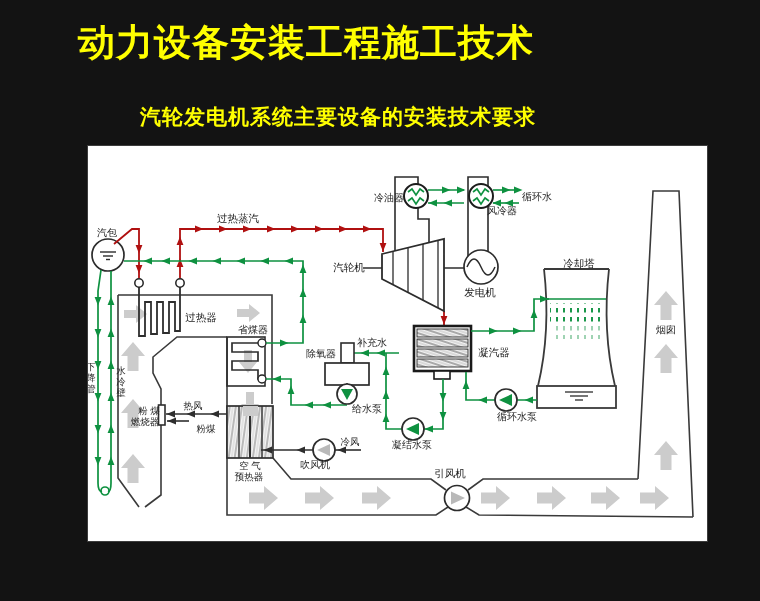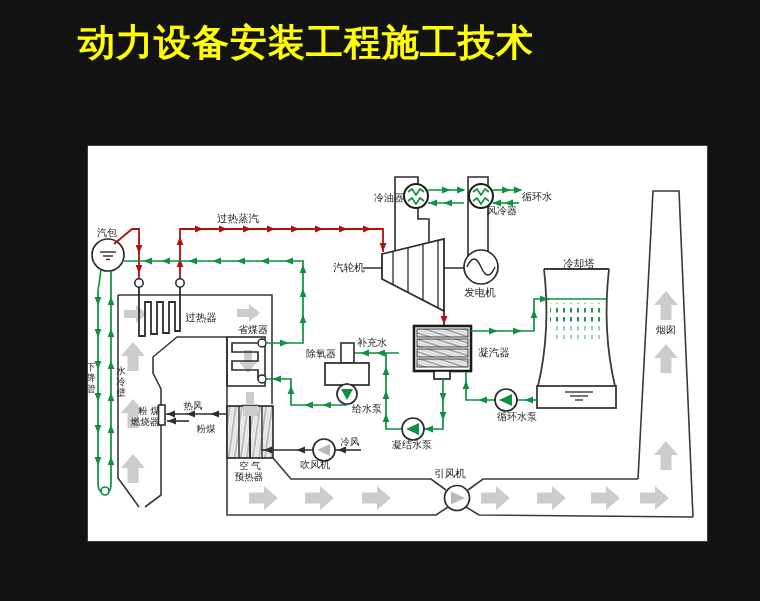--- a/index.html
+++ b/index.html
@@ -11,20 +11,21 @@
          letter-spacing:1px;white-space:nowrap;}
   .panel{position:absolute;left:87px;top:145px;width:619px;height:395px;background:#ffffff;
          border:1px solid #3c3c3c;box-sizing:content-box;}
   svg text{font-family:"Liberation Sans","DejaVu Sans",sans-serif;fill:#1d1d1d;}
 </style>
 </head>
 <body>
 
 <div class="slide">
   <div class="title">动力设备安装工程施工技术</div>
+  <div class="subtitle">汽轮发电机系统主要设备的安装技术要求</div>
 
   <div class="panel">
   <svg width="619" height="395" viewBox="87 145 619 395">
     <defs>
       <path id="ah" d="M4.5,0 L-4,-3.4 L-4,3.4 Z"></path>
       <path id="bk" d="M-11,-4 L1,-4 L1,-9 L12,0 L1,9 L1,4 L-11,4 Z"></path>
       <path id="bk2" d="M-14,-5.5 L1,-5.5 L1,-12 L15,0 L1,12 L1,5.5 L-14,5.5 Z"></path>
       <pattern id="hz1" width="7" height="6" patternUnits="userSpaceOnUse" patternTransform="rotate(18)">
         <rect width="7" height="6" fill="#f2f2f2"></rect>
             <line x1="0" y1="1" x2="7" y2="1" stroke="#8a8a8a" stroke-width="1.4"></line>

